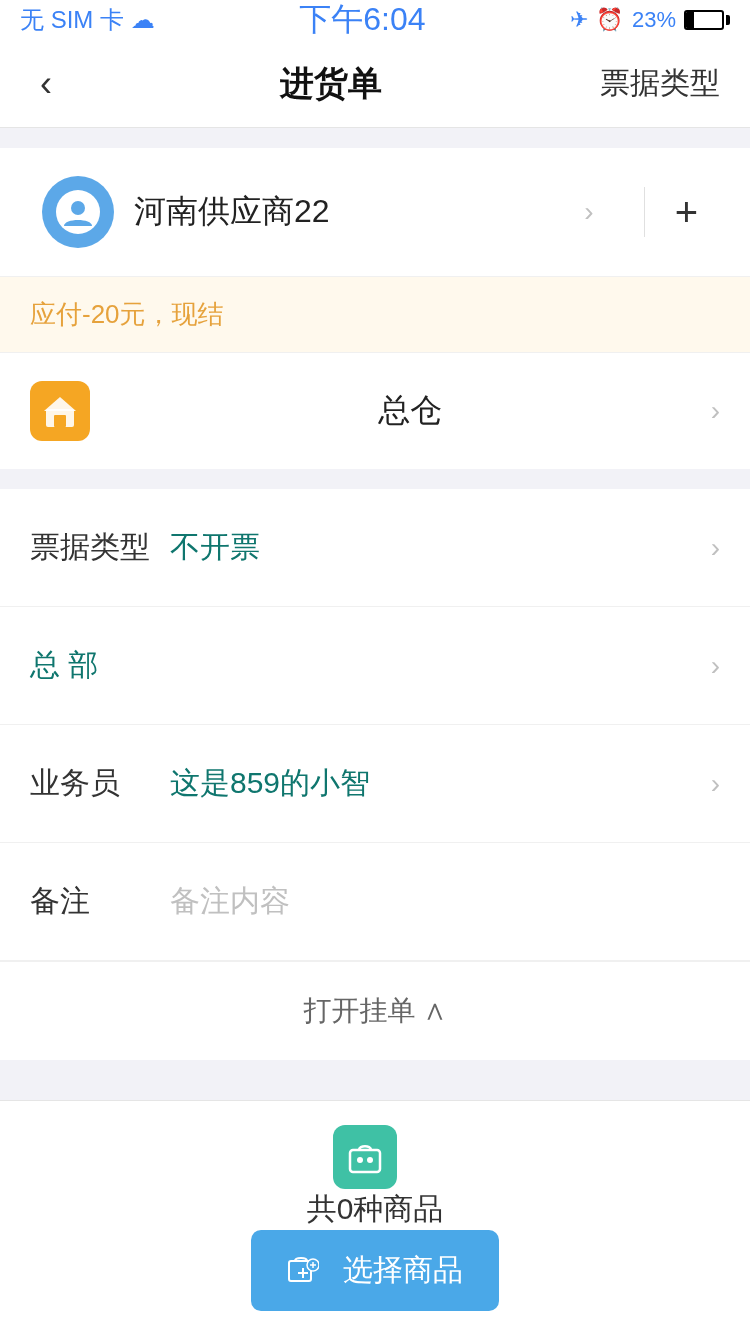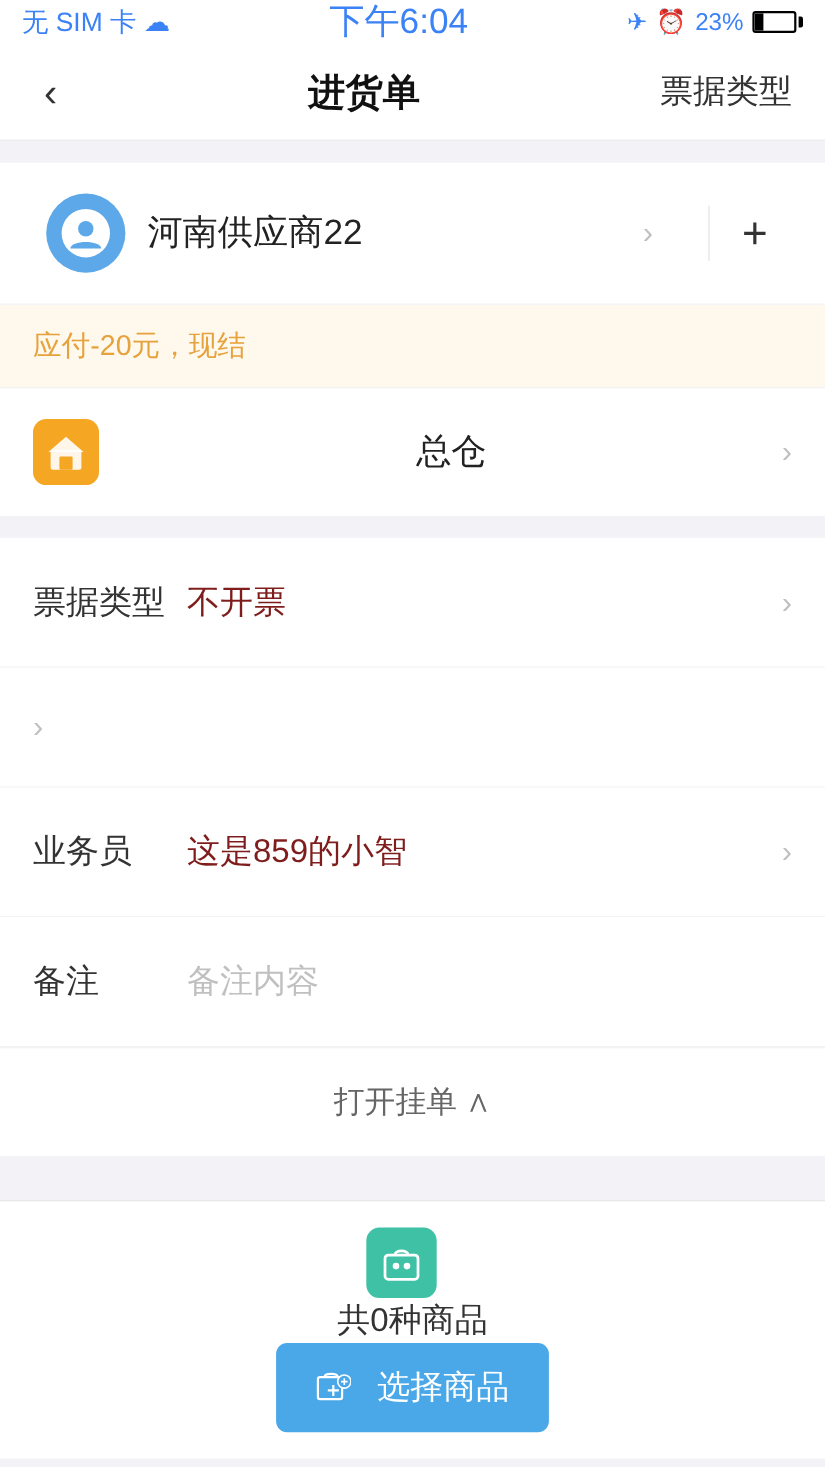--- a/index.html
+++ b/index.html
@@ -173,21 +173,21 @@
       cursor: pointer;
     }
     .form-label {
       font-size: 30px;
       color: #333;
       width: 140px;
       flex-shrink: 0;
     }
     .form-value {
       font-size: 30px;
-      color: #7f1d1d;
+      color: #0f766e;
       flex: 1;
     }
     .form-value.placeholder {
       color: #c0c0c0;
     }
     .form-chevron {
       font-size: 28px;
       color: #c0c0c0;
     }
 
@@ -335,20 +335,21 @@
 
 <div class="card">
 
   <div class="form-row">
     <span class="form-label">票据类型</span>
     <span class="form-value">不开票</span>
     <span class="form-chevron">›</span>
   </div>
 
   <div class="form-row">
+    <span class="form-value">总 部</span>
     <span class="form-chevron">›</span>
   </div>
 
   <div class="form-row">
     <span class="form-label">业务员</span>
     <span class="form-value">这是859的小智</span>
     <span class="form-chevron">›</span>
   </div>
 
   <div class="form-row">

